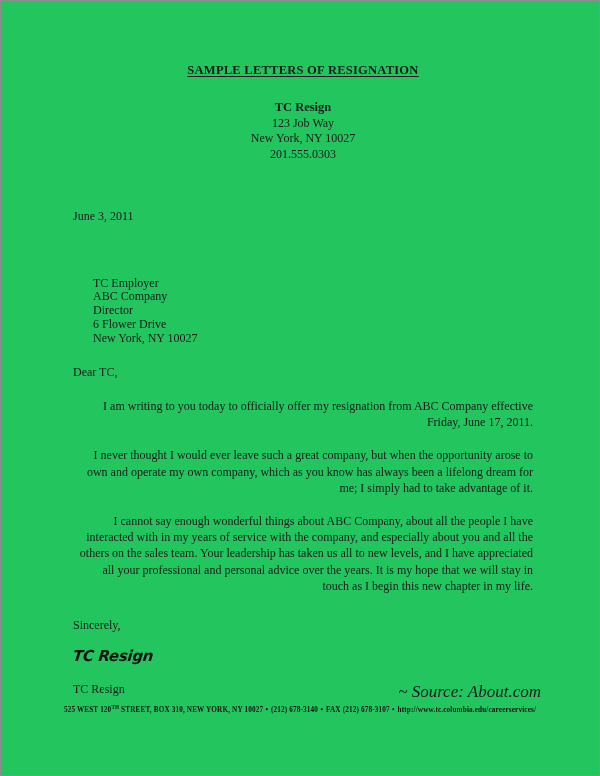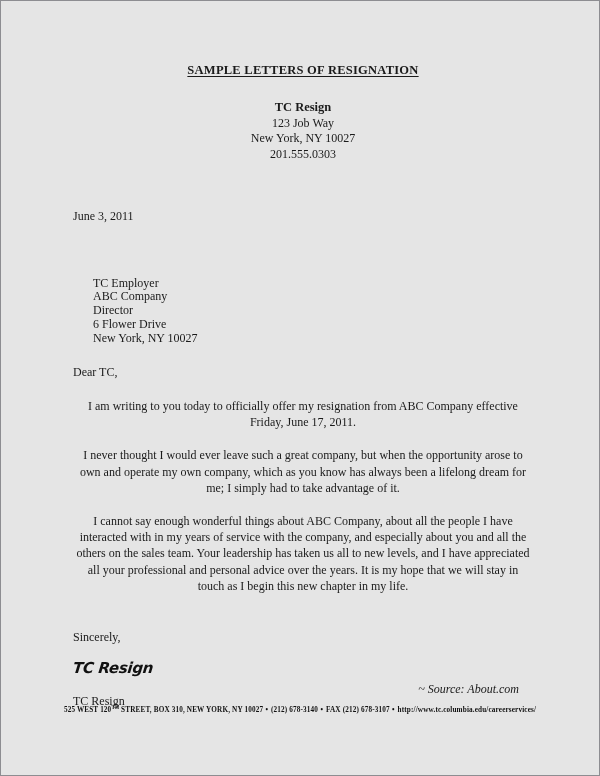--- a/index.html
+++ b/index.html
@@ -14,21 +14,21 @@
     font-family: "Liberation Serif", "DejaVu Serif", serif;
     color: #1a1a1a;
     -webkit-font-smoothing: antialiased;
   }
 
   .page {
     position: relative;
     box-sizing: border-box;
     width: 600px;
     height: 776px;
-    background: #e5e5e5;
+    background: #22c55e;
     border: 1px solid #8d8d91;
     overflow: hidden;
   }
 
   .sheet {
     position: absolute;
     left: 0;
     top: 0;
     right: 0;
     bottom: 0;
@@ -76,26 +76,26 @@
   .salutation {
     margin-top: 20px;
     font-size: 12px;
     line-height: 15.5px;
   }
 
   .body-paragraph {
     margin-top: 17px;
     font-size: 12px;
     line-height: 16.2px;
-    text-align: center;
+    text-align: right;
     max-width: 464px;
   }
 
   .closing {
-    margin-top: 36px;
+    margin-top: 24px;
     font-size: 12px;
     line-height: 15.5px;
   }
 
   .signature-script {
     margin-top: 13px;
     font-family: "DejaVu Sans", sans-serif;
     font-weight: bold;
     font-style: italic;
     font-size: 15px;
@@ -107,24 +107,24 @@
   }
 
   .signature-name {
     margin-top: 17px;
     font-size: 12px;
     line-height: 15.5px;
   }
 
   .source-credit {
     position: absolute;
-    right: 80px;
+    right: 58px;
     top: 681px;
     font-style: italic;
-    font-size: 12px;
+    font-size: 17px;
     white-space: nowrap;
   }
 
   .footer-address {
     position: absolute;
     left: 0;
     right: 0;
     top: 705px;
     text-align: center;
     font-weight: bold;

